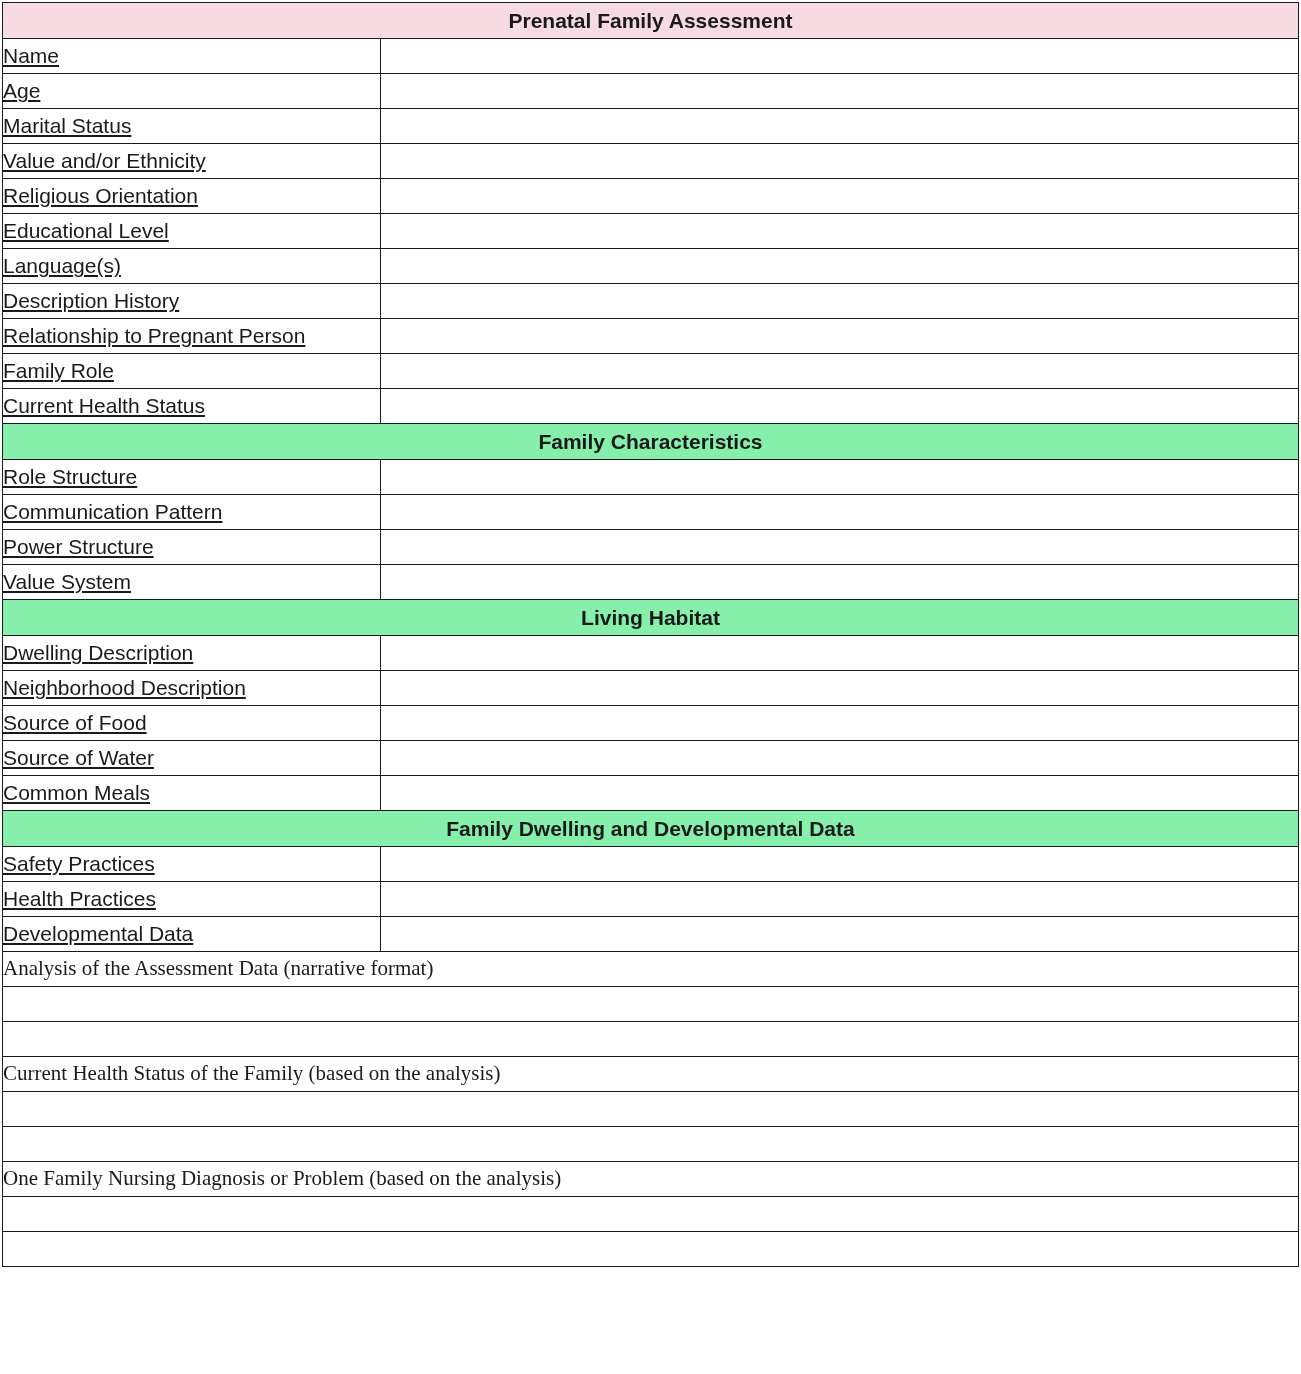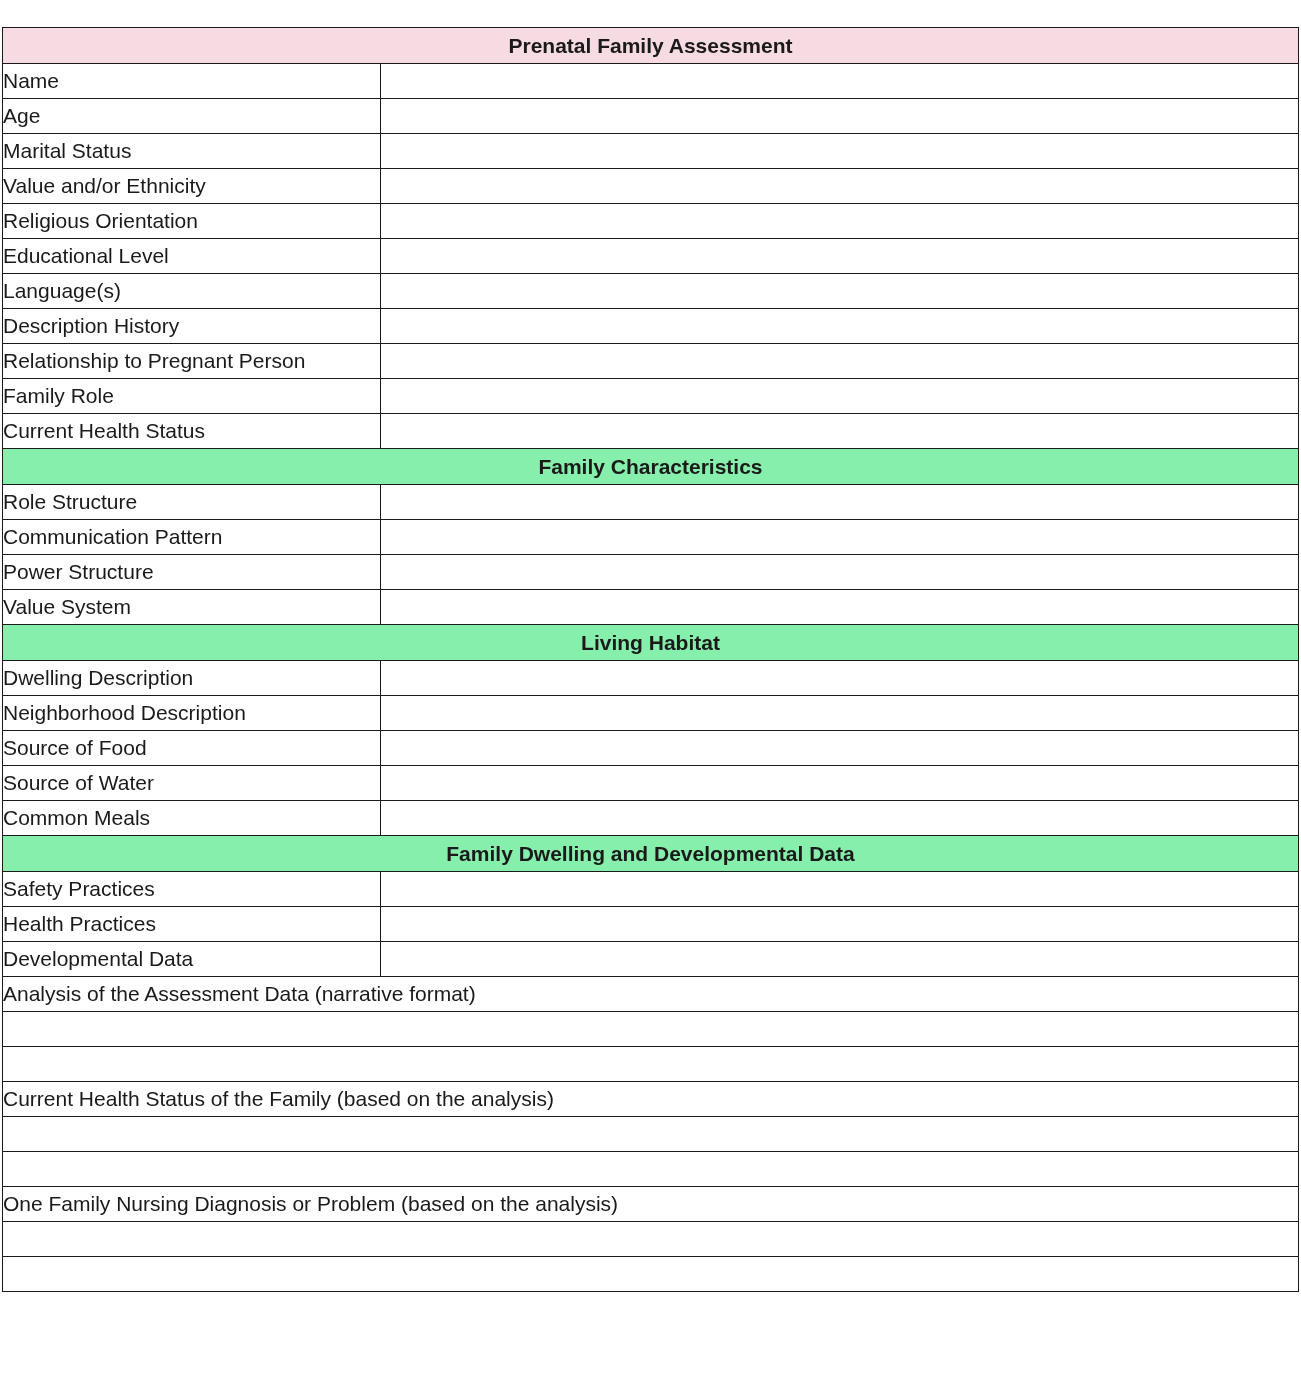--- a/index.html
+++ b/index.html
@@ -8,57 +8,58 @@
     background: #ffffff;
   }
   body {
     font-family: "Liberation Sans", sans-serif;
     color: #1a1a1a;
   }
   #sheet {
     width: 1301px;
     box-sizing: border-box;
     padding: 2px 2px 0 2px;
-    margin-top: 25px;
   }
   table.form {
     width: 1297px;
     border-collapse: collapse;
     table-layout: fixed;
   }
   table.form td {
     border: 1px solid #1a1a1a;
     padding: 0;
     height: 34px;
     vertical-align: middle;
     font-size: 21px;
     line-height: 1.1;
   }
   td.label {
     width: 378px;
     padding: 0 4px 0 3px;
     white-space: nowrap;
+    text-decoration: underline;
   }
   td.value {
     width: 917px;
   }
   tr.section td {
     text-align: center;
     font-weight: bold;
     font-size: 21px;
     height: 35px;
   }
   tr.section.pink td {
     background: #f7dbe2;
   }
   tr.section.green td {
     background: #86efac;
   }
   td.full {
     padding: 0 4px 0 3px;
+    font-family: Liberation Serif, serif;
   }
   td.blank {
     height: 34px;
   }
 </style>
 </head>
 <body>
 
 <div id="sheet">
   <table class="form">

